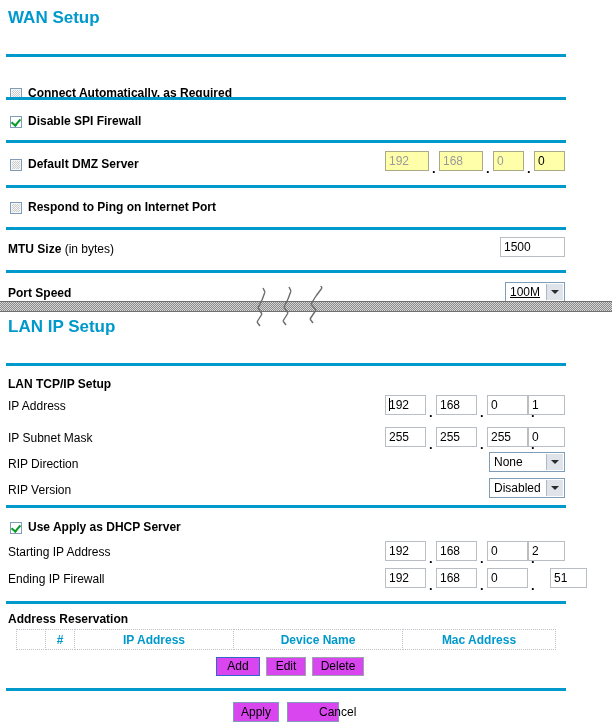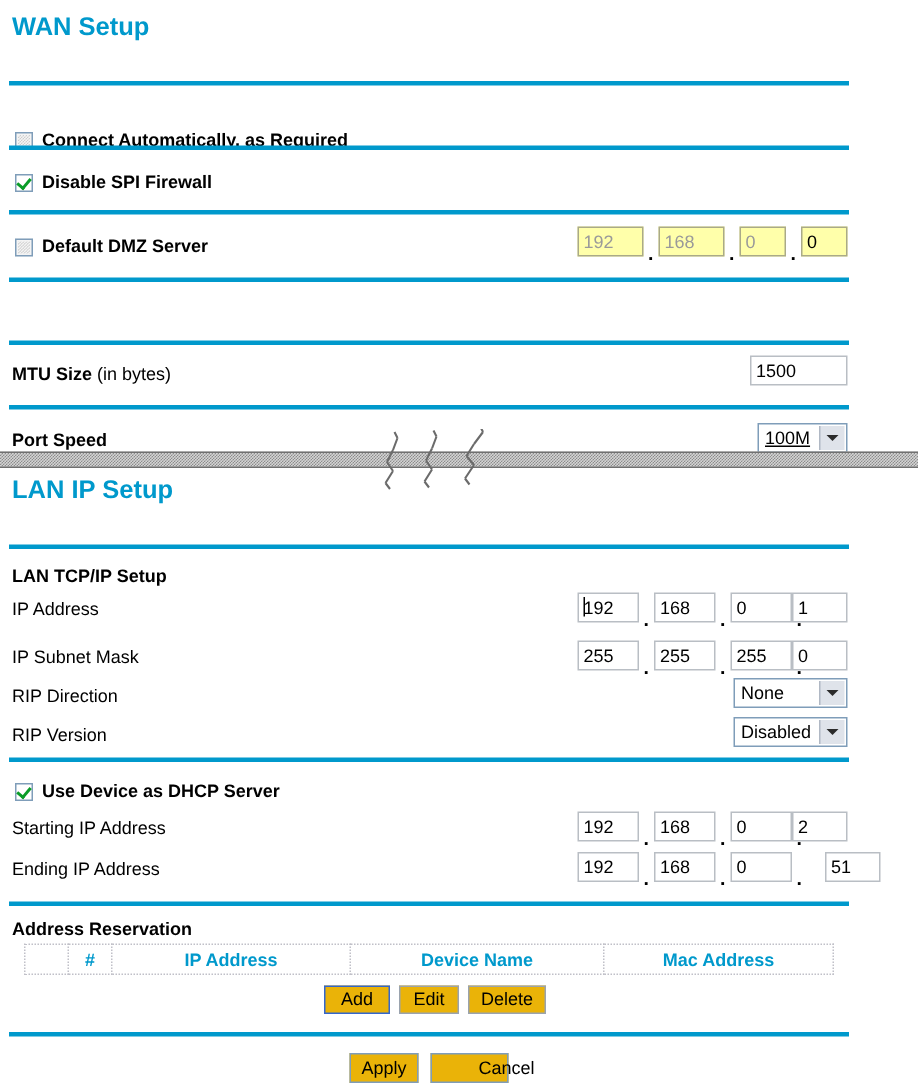--- a/index.html
+++ b/index.html
@@ -185,21 +185,21 @@
     font-weight: bold;
     font-size: 12px;
     white-space: nowrap;
   }
 
   
   .btn {
     position: absolute;
     box-sizing: border-box;
     height: 19px;
-    background: #eab308;
+    background: #d946ef;
     border: 1px solid #9aa3ae;
     font-family: "Liberation Sans", sans-serif;
     font-size: 12px;
     color: #000;
     line-height: 17px;
     text-align: center;
     padding: 0;
     white-space: nowrap;
   }
   .btn.focus { border: 1px solid #3366cc; }
@@ -236,20 +236,24 @@
     <span class="dot" style="left:432px; top:8px;">.</span>
     <span class="tin yellow dim" style="left:439px; top:-4px; width:44px;">168</span>
     <span class="dot" style="left:486px; top:8px;">.</span>
     <span class="tin yellow dim" style="left:493px; top:-4px; width:31px;">0</span>
     <span class="dot" style="left:527px; top:8px;">.</span>
     <span class="tin yellow" style="left:534px; top:-4px; width:31px;">0</span>
   </div>
 
   <div class="hr" style="top:185px;"></div>
 
+  <div class="row" style="top:198px;height:30px;">
+    <span class="cbx unchecked" style="left:10px; top:4px;"></span>
+    <span class="label bold" style="left:28px; top:2px;">Respond to Ping on Internet Port</span>
+  </div>
 
   <div class="hr" style="top:227px;"></div>
 
   <div class="row" style="top:240px;height:30px;">
     <span class="label bold" style="left:8px; top:2px;"><span>MTU Size</span><span class="sub"> (in bytes)</span></span>
     <span class="tin" style="left:500px; top:-3px; width:65px;">1500</span>
   </div>
 
   <div class="hr" style="top:270px;"></div>
 
@@ -306,36 +310,36 @@
 
   <div class="row" style="top:482px;height:26px;">
     <span class="label normal" style="left:8px; top:1px;">RIP Version</span>
     <span class="sel" style="left:489px; top:-4px; width:76px;"><span>Disabled</span><span class="arrowbox"></span></span>
   </div>
 
   <div class="hr" style="top:505px;"></div>
 
   <div class="row" style="top:520px;height:26px;">
     <span class="cbx checked" style="left:10px; top:2px;"></span>
-    <span class="label bold" style="left:28px; top:0px;">Use Device as DHCP Server</span>
+    <span class="label bold" style="left:28px; top:0px;">Use Apply as DHCP Server</span>
   </div>
 
   <div class="row" style="top:545px;height:24px;">
     <span class="label normal" style="left:8px; top:0px;">Starting IP Address</span>
     <span class="tin" style="left:385px; top:-4px; width:41px;">192</span>
     <span class="dot" style="left:429px; top:8px;">.</span>
     <span class="tin" style="left:436px; top:-4px; width:41px;">168</span>
     <span class="dot" style="left:480px; top:8px;">.</span>
     <span class="tin" style="left:487px; top:-4px; width:41px;">0</span>
     <span class="dot" style="left:531px; top:8px;">.</span>
     <span class="tin" style="left:528px; top:-4px; width:37px;">2</span>
   </div>
 
   <div class="row" style="top:572px;height:24px;">
-    <span class="label normal" style="left:8px; top:0px;">Ending IP Address</span>
+    <span class="label normal" style="left:8px; top:0px;">Ending IP Firewall</span>
     <span class="tin" style="left:385px; top:-4px; width:41px;">192</span>
     <span class="dot" style="left:429px; top:8px;">.</span>
     <span class="tin" style="left:436px; top:-4px; width:41px;">168</span>
     <span class="dot" style="left:480px; top:8px;">.</span>
     <span class="tin" style="left:487px; top:-4px; width:41px;">0</span>
     <span class="dot" style="left:531px; top:8px;">.</span>
     <span class="tin" style="left:528px; top:-4px; width:37px;margin-left:22px;">51</span>
   </div>
 
   <div class="hr" style="top:601px;"></div>

